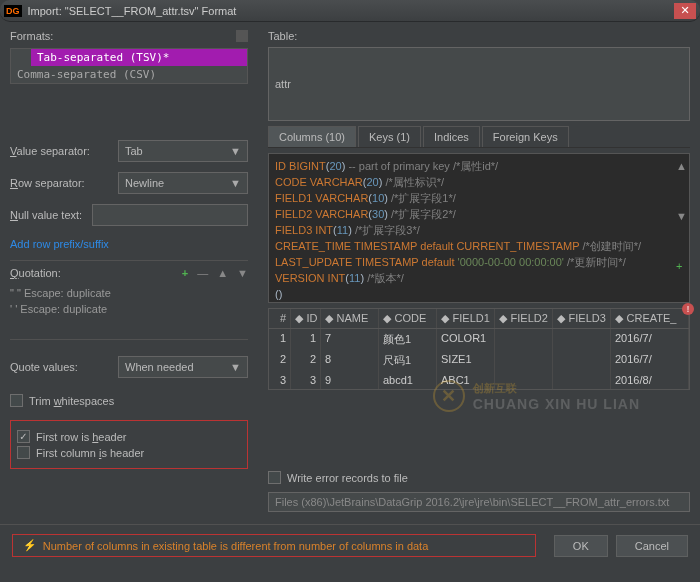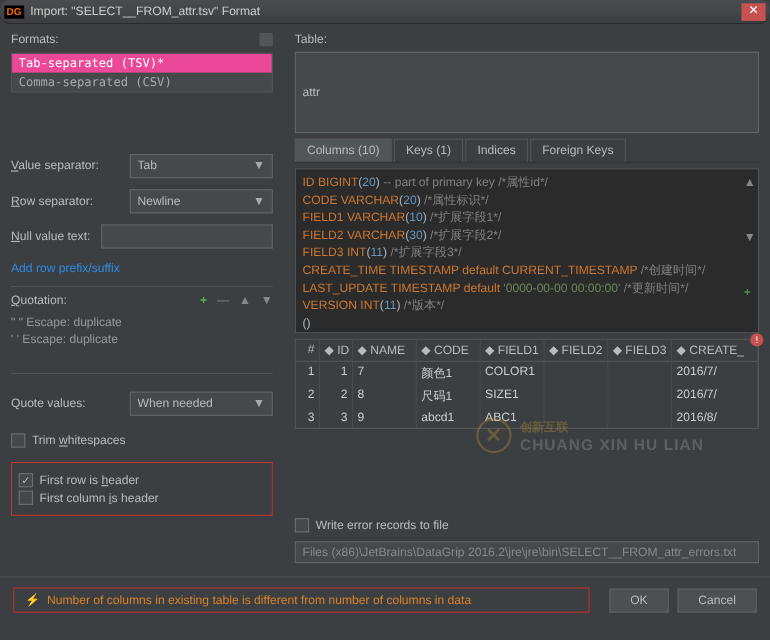--- a/index.html
+++ b/index.html
@@ -9,21 +9,21 @@
 .titlebar .title { color: #ccc; flex: 1; }
 .titlebar .close { width: 22px; height: 16px; background: #c75050; color: #fff; text-align: center; line-height: 14px; font-size: 11px; cursor: pointer; }
 .main { display: flex; height: 498px; }
 .left { width: 258px; padding: 8px 10px; display: flex; flex-direction: column; gap: 6px; }
 .right { flex: 1; padding: 8px 10px; display: flex; flex-direction: column; gap: 5px; }
 .section-head { display: flex; align-items: center; color: #bbb; }
 .section-head .spacer { flex: 1; }
 .disk { width: 12px; height: 12px; background: #555; display: inline-block; }
 .format-list { background: #45494a; border: 1px solid #555; height: 36px; }
 .format-list .row { padding: 2px 6px; font-family: Consolas, monospace; color: #a9a9a9; }
-.format-list .row.sel { background: #ec4899; color: #ffffff; }
+.format-list .row.sel { background: #a21caf; color: #ffffff; margin-left: 20px; }
 .field-row { display: flex; align-items: center; gap: 8px; margin-top: 4px; }
 .field-row label { width: 100px; color: #bbb; }
 .field-row label u { text-decoration: underline; }
 .input, .select, .text-input { background: #45494a; border: 1px solid #646464; color: #bbb; height: 22px; padding: 2px 6px; flex: 1; }
 .select { display: flex; align-items: center; justify-content: space-between; }
 .select .caret { color: #aaa; }
 .link { color: #2e8ae6; cursor: pointer; margin-top: 6px; }
 .quot-head { display: flex; align-items: flex-end; border-top: 1px solid #515151; padding-top: 6px; margin-top: 4px; }
 .quot-head .tools { margin-left: auto; color: #888; display: flex; gap: 9px; }
 .quot-head .plus { color: #51b351; font-weight: bold; }

